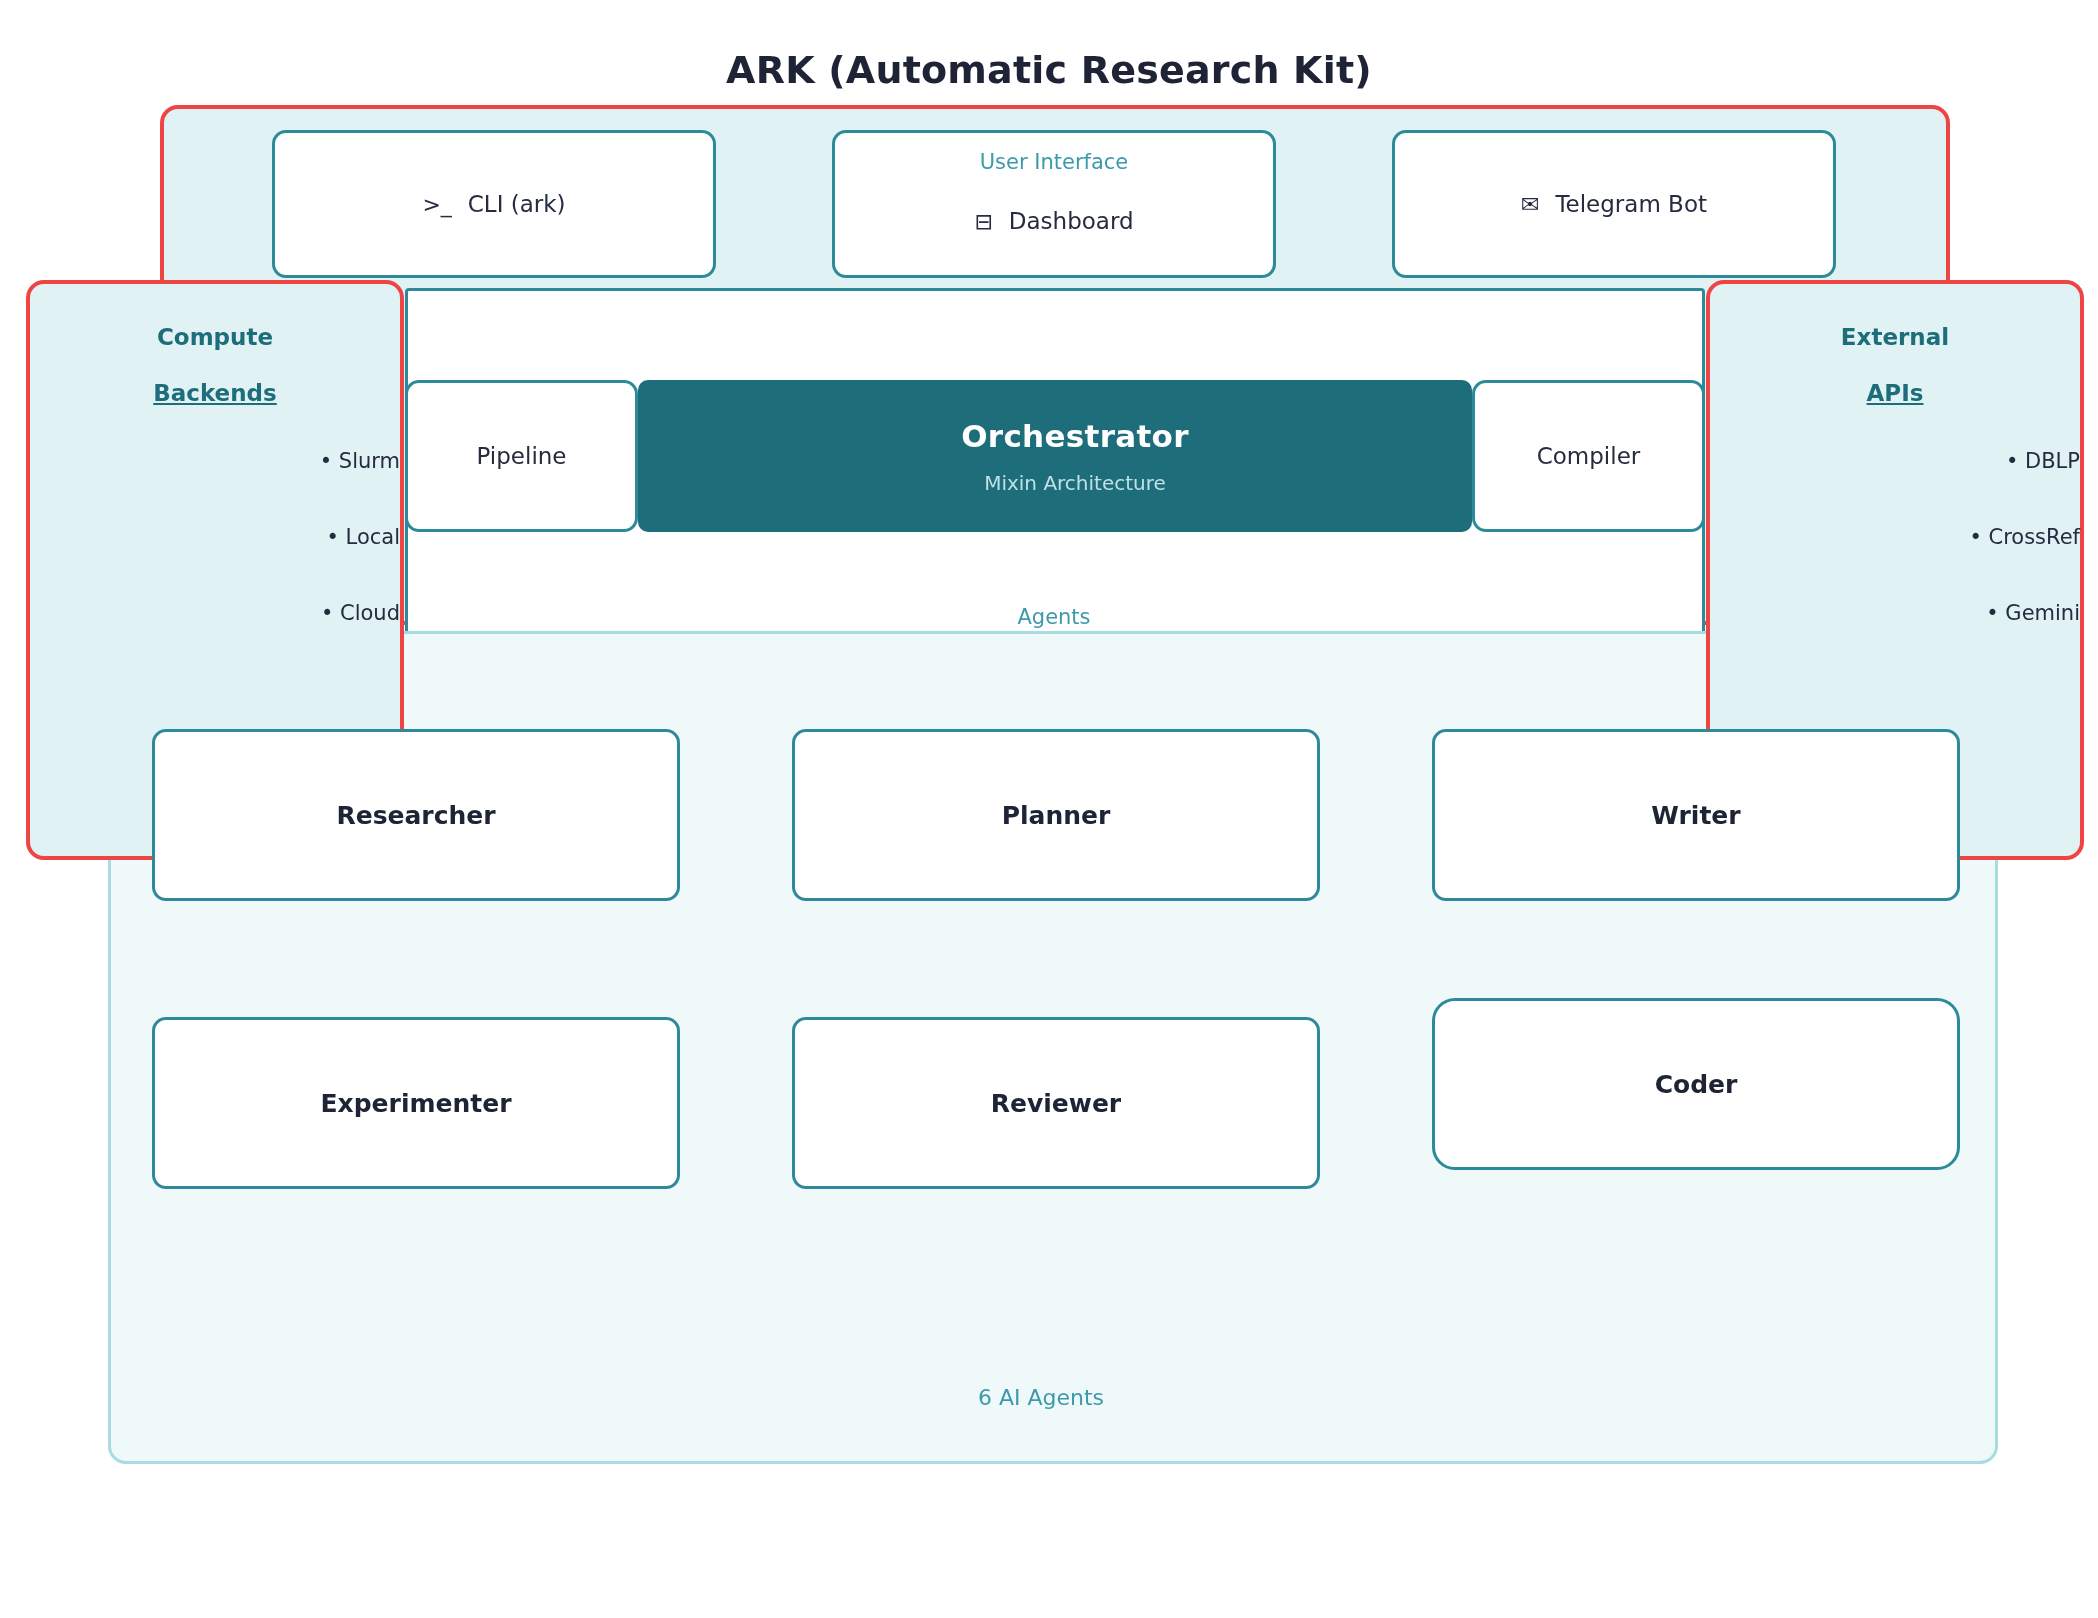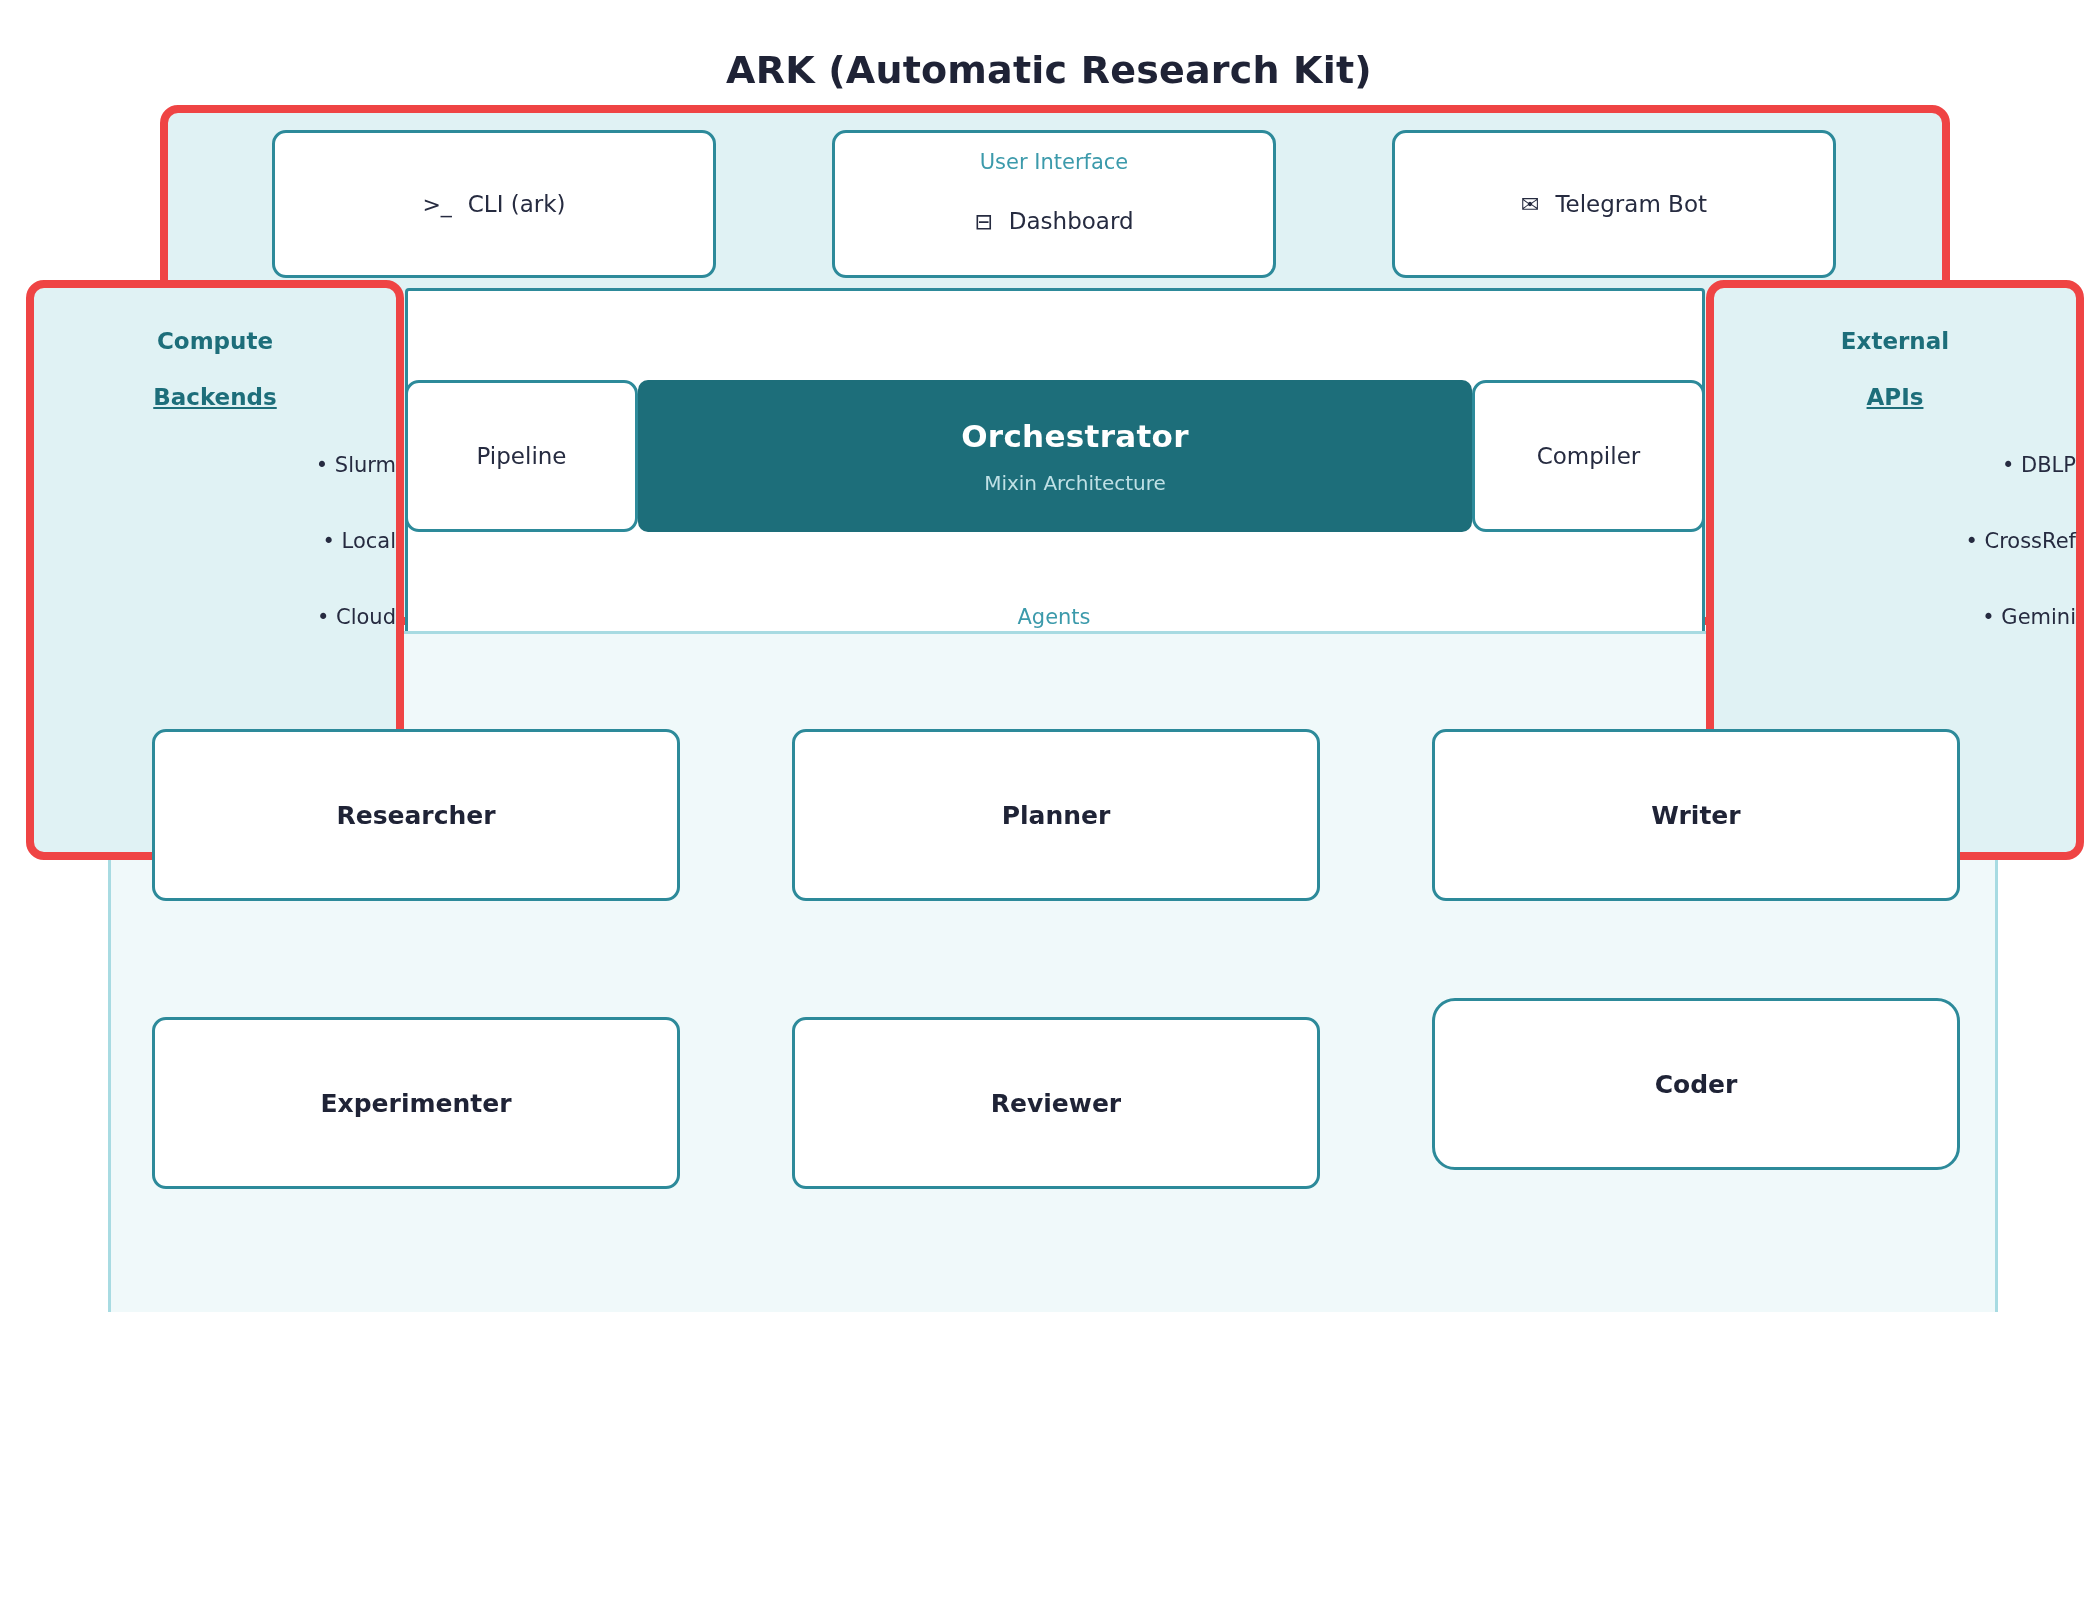--- a/index.html
+++ b/index.html
@@ -6,21 +6,21 @@
     margin: 0;
     padding: 0;
     background: #ffffff;
   }
   body {
     font-family: "DejaVu Sans", "Liberation Sans", sans-serif;
   }
   #stage {
     position: relative;
     width: 2098px;
-    height: 1312px;
+    height: 1618px;
     background: #ffffff;
     overflow: hidden;
   }
 
   
   #diagram-title {
     position: absolute;
     left: 0;
     top: 48px;
     width: 2098px;
@@ -35,21 +35,21 @@
   #links {
     position: absolute;
     left: 0; top: 0;
     width: 2098px; height: 1618px;
     pointer-events: none;
   }
 
   
   .group-box {
     position: absolute;
-    border: 8px solid #ef4444;
+    border: 4px solid #ef4444;
     border-radius: 18px;
     background: #e0f2f4;
     box-sizing: border-box;
   }
   #ui-group {
     left: 160px;  top: 105px;
     width: 1790px; height: 520px;
     z-index: 1;
   }
   #core-group {

